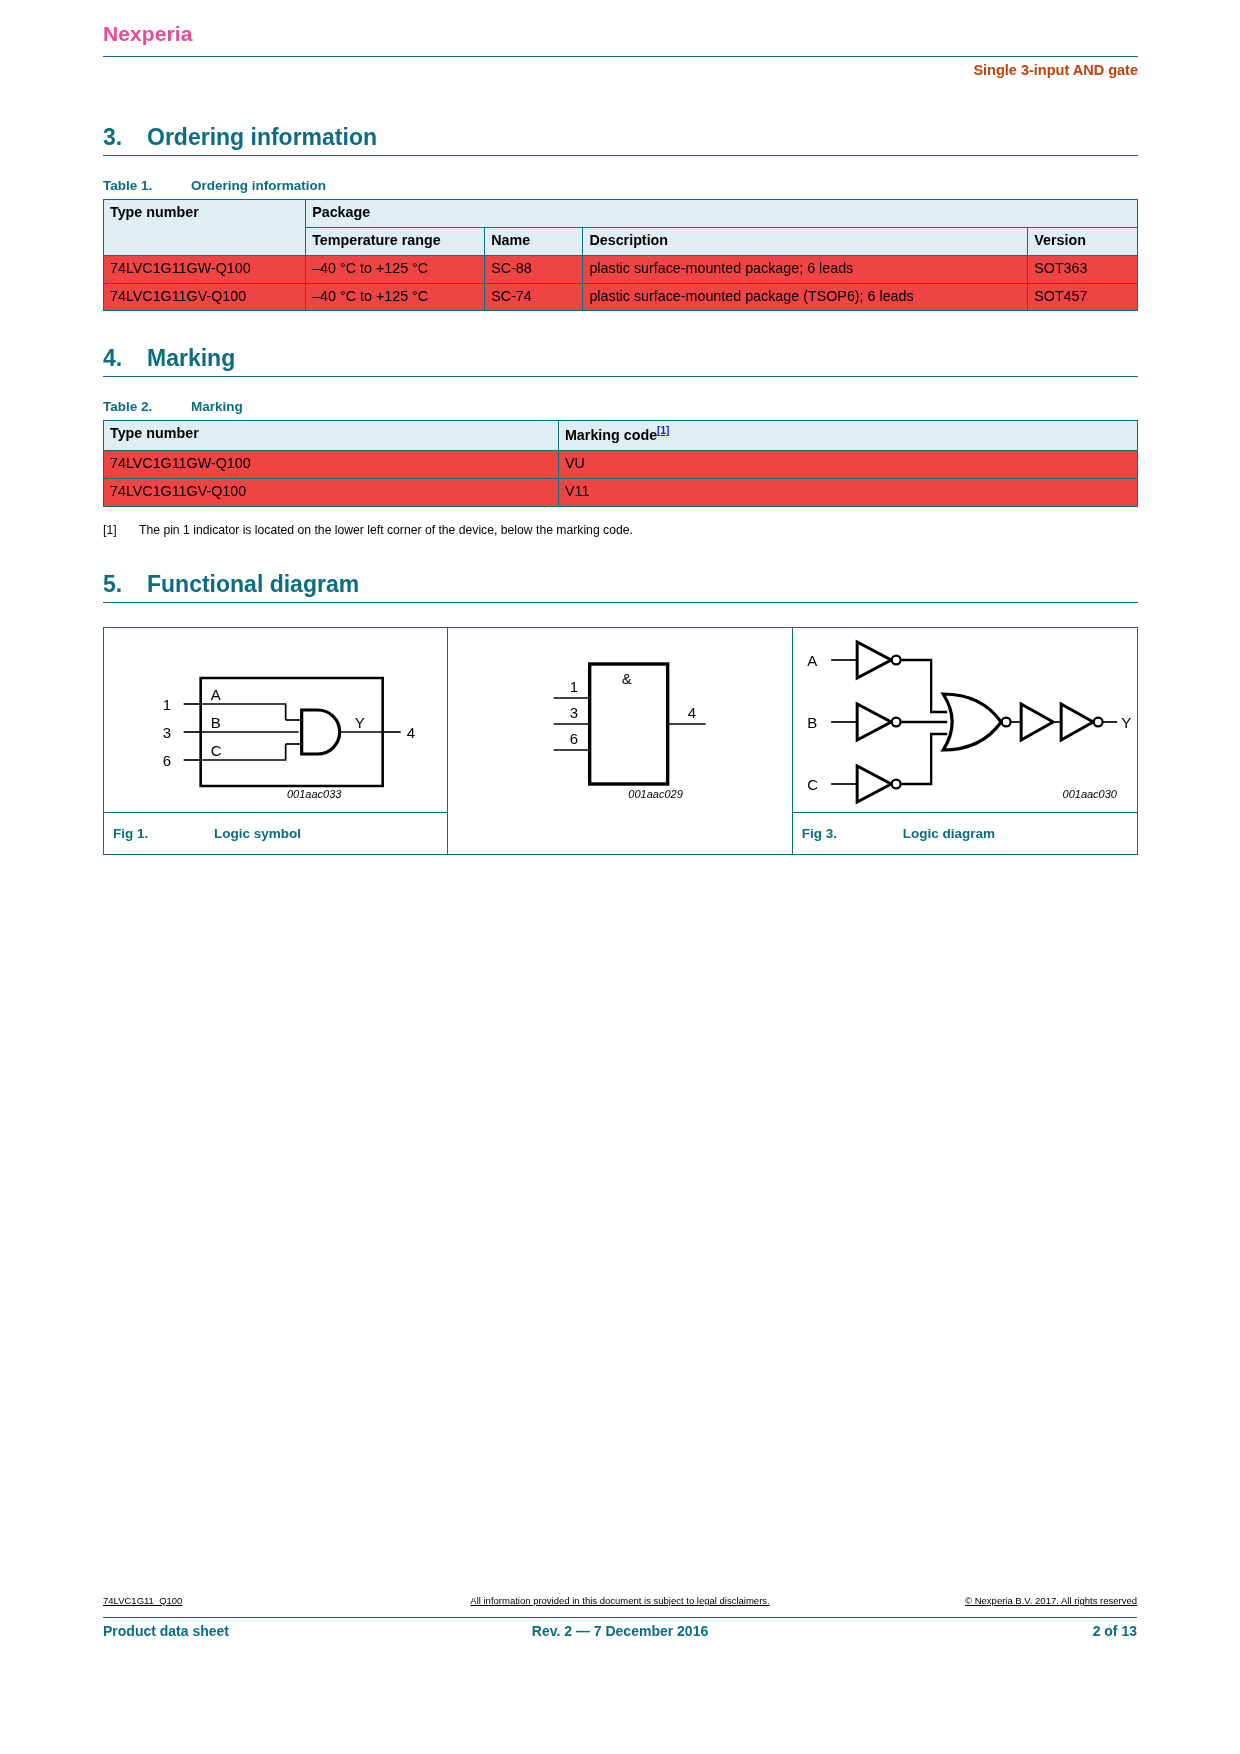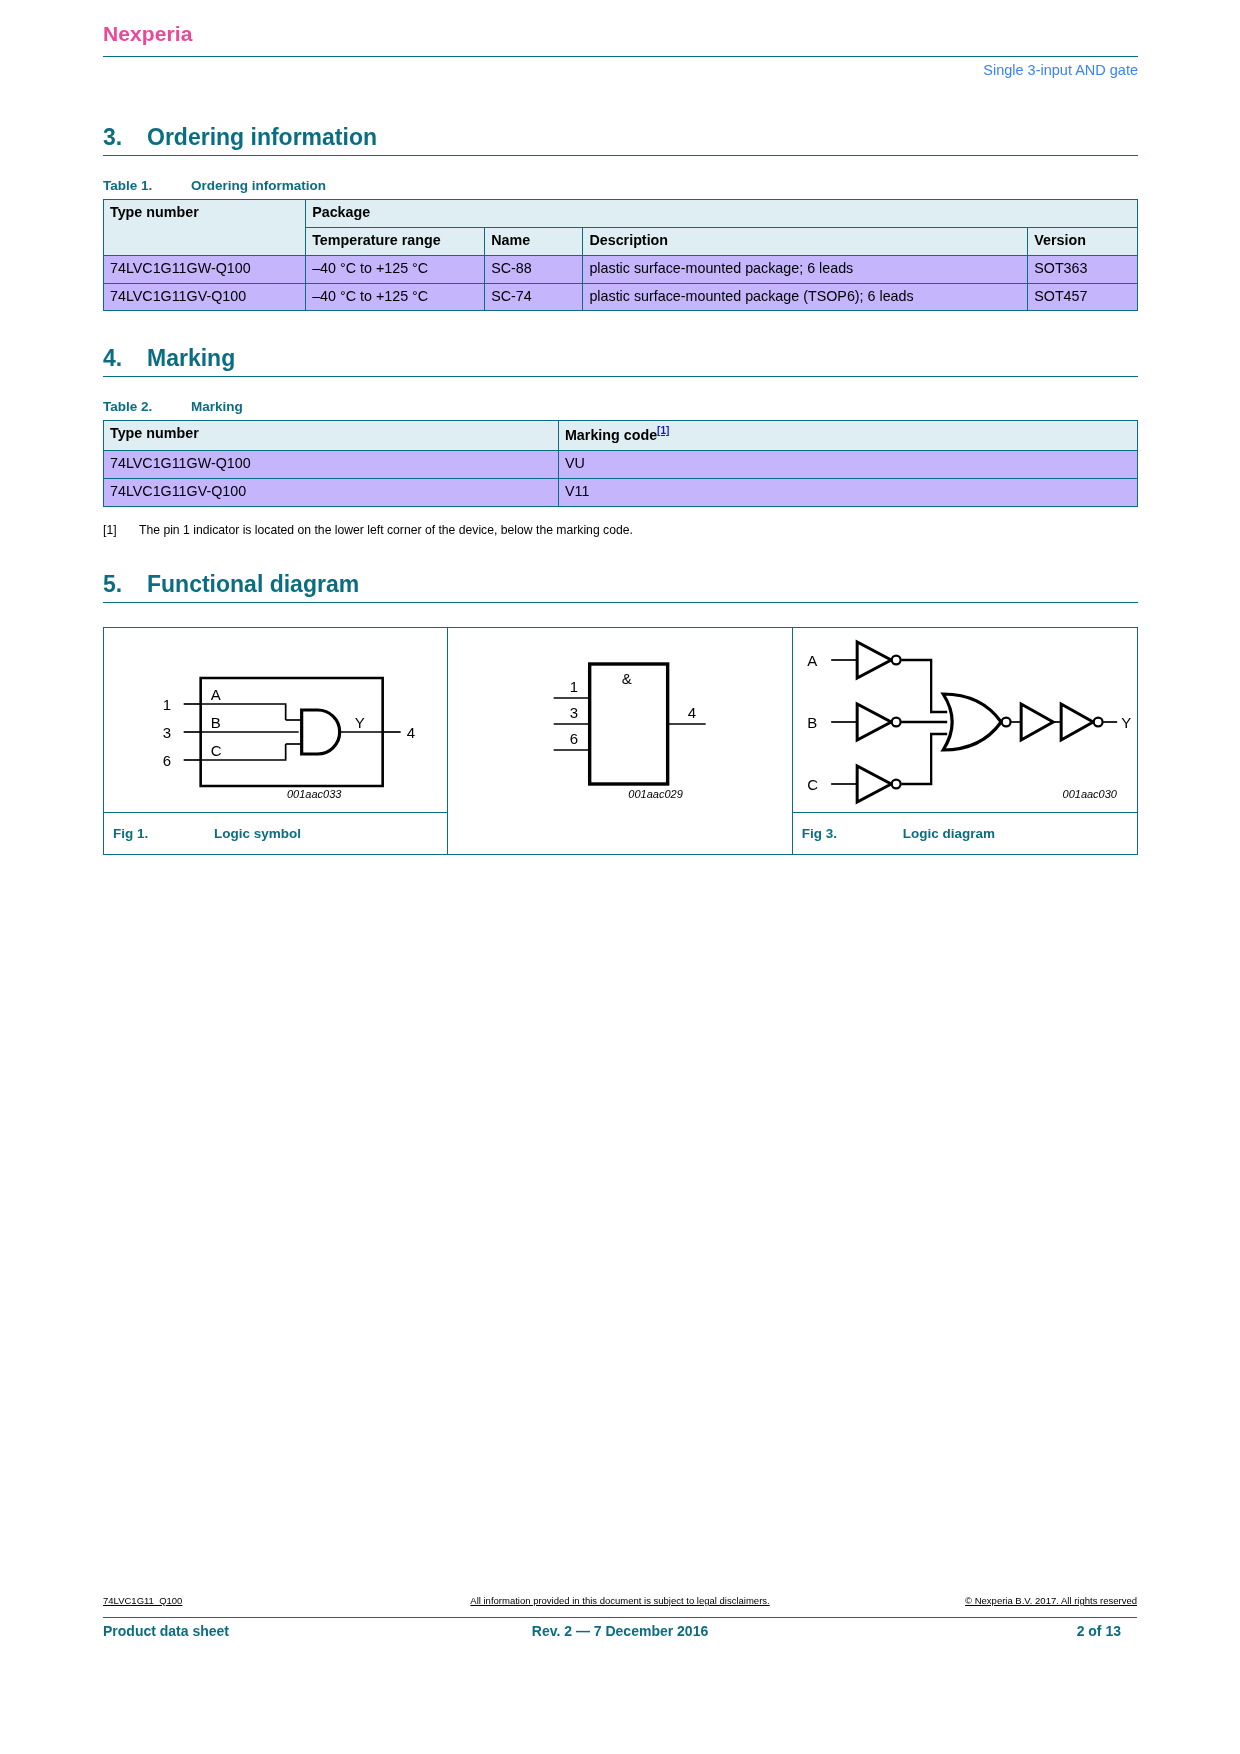--- a/index.html
+++ b/index.html
@@ -50,22 +50,22 @@
   .header-rule {
     position: absolute;
     left: 0; right: 0;
     top: 56px;
     border-top: 1.4px solid #0b6d82;
   }
   .subtitle {
     position: absolute;
     right: 0; top: 62px;
     font-size: 14.5px;
-    font-weight: normal;
-    color: #3b82f6;
+    font-weight: bold;
+    color: #c2410c;
     margin-left: 30px;
   }
 
   
   .section {
     margin-top: 34px;
   }
   .section-head {
     display: flex;
     align-items: baseline;
@@ -100,21 +100,21 @@
     padding: 4px 6px 5px 6px;
     text-align: left;
     vertical-align: top;
     line-height: 1.25;
   }
   table.dstable th {
     background: #dfeef2;
     font-weight: bold;
   }
   table.dstable td {
-    background: #c4b5fd;
+    background: #ef4444;
     font-weight: normal;
   }
   .fn-link {
     color: #1414c8;
     text-decoration: underline;
     font-size: 10px;
     vertical-align: super;
   }
   .footnote {
     display: flex;
@@ -188,21 +188,21 @@
   .footer-bottom {
     position: absolute;
     left: 0; right: 0; top: 28px;
     height: 22px;
     color: #0b6d82;
     font-size: 14px;
     font-weight: bold;
   }
   .fb-left  { position: absolute; left: 0; top: 0; }
   .fb-mid   { position: absolute; left: 50%; transform: translateX(-50%); top: 0; white-space: nowrap;}
-  .fb-right { position: absolute; right: 16px; top: 0; }
+  .fb-right { position: absolute; right: 0; top: 0; }
 </style>
 </head>
 <body>
 
 <div class="page">
 
   <div class="content">
 
     <div class="doc-header">
       <div class="brand">Nexperia</div>

